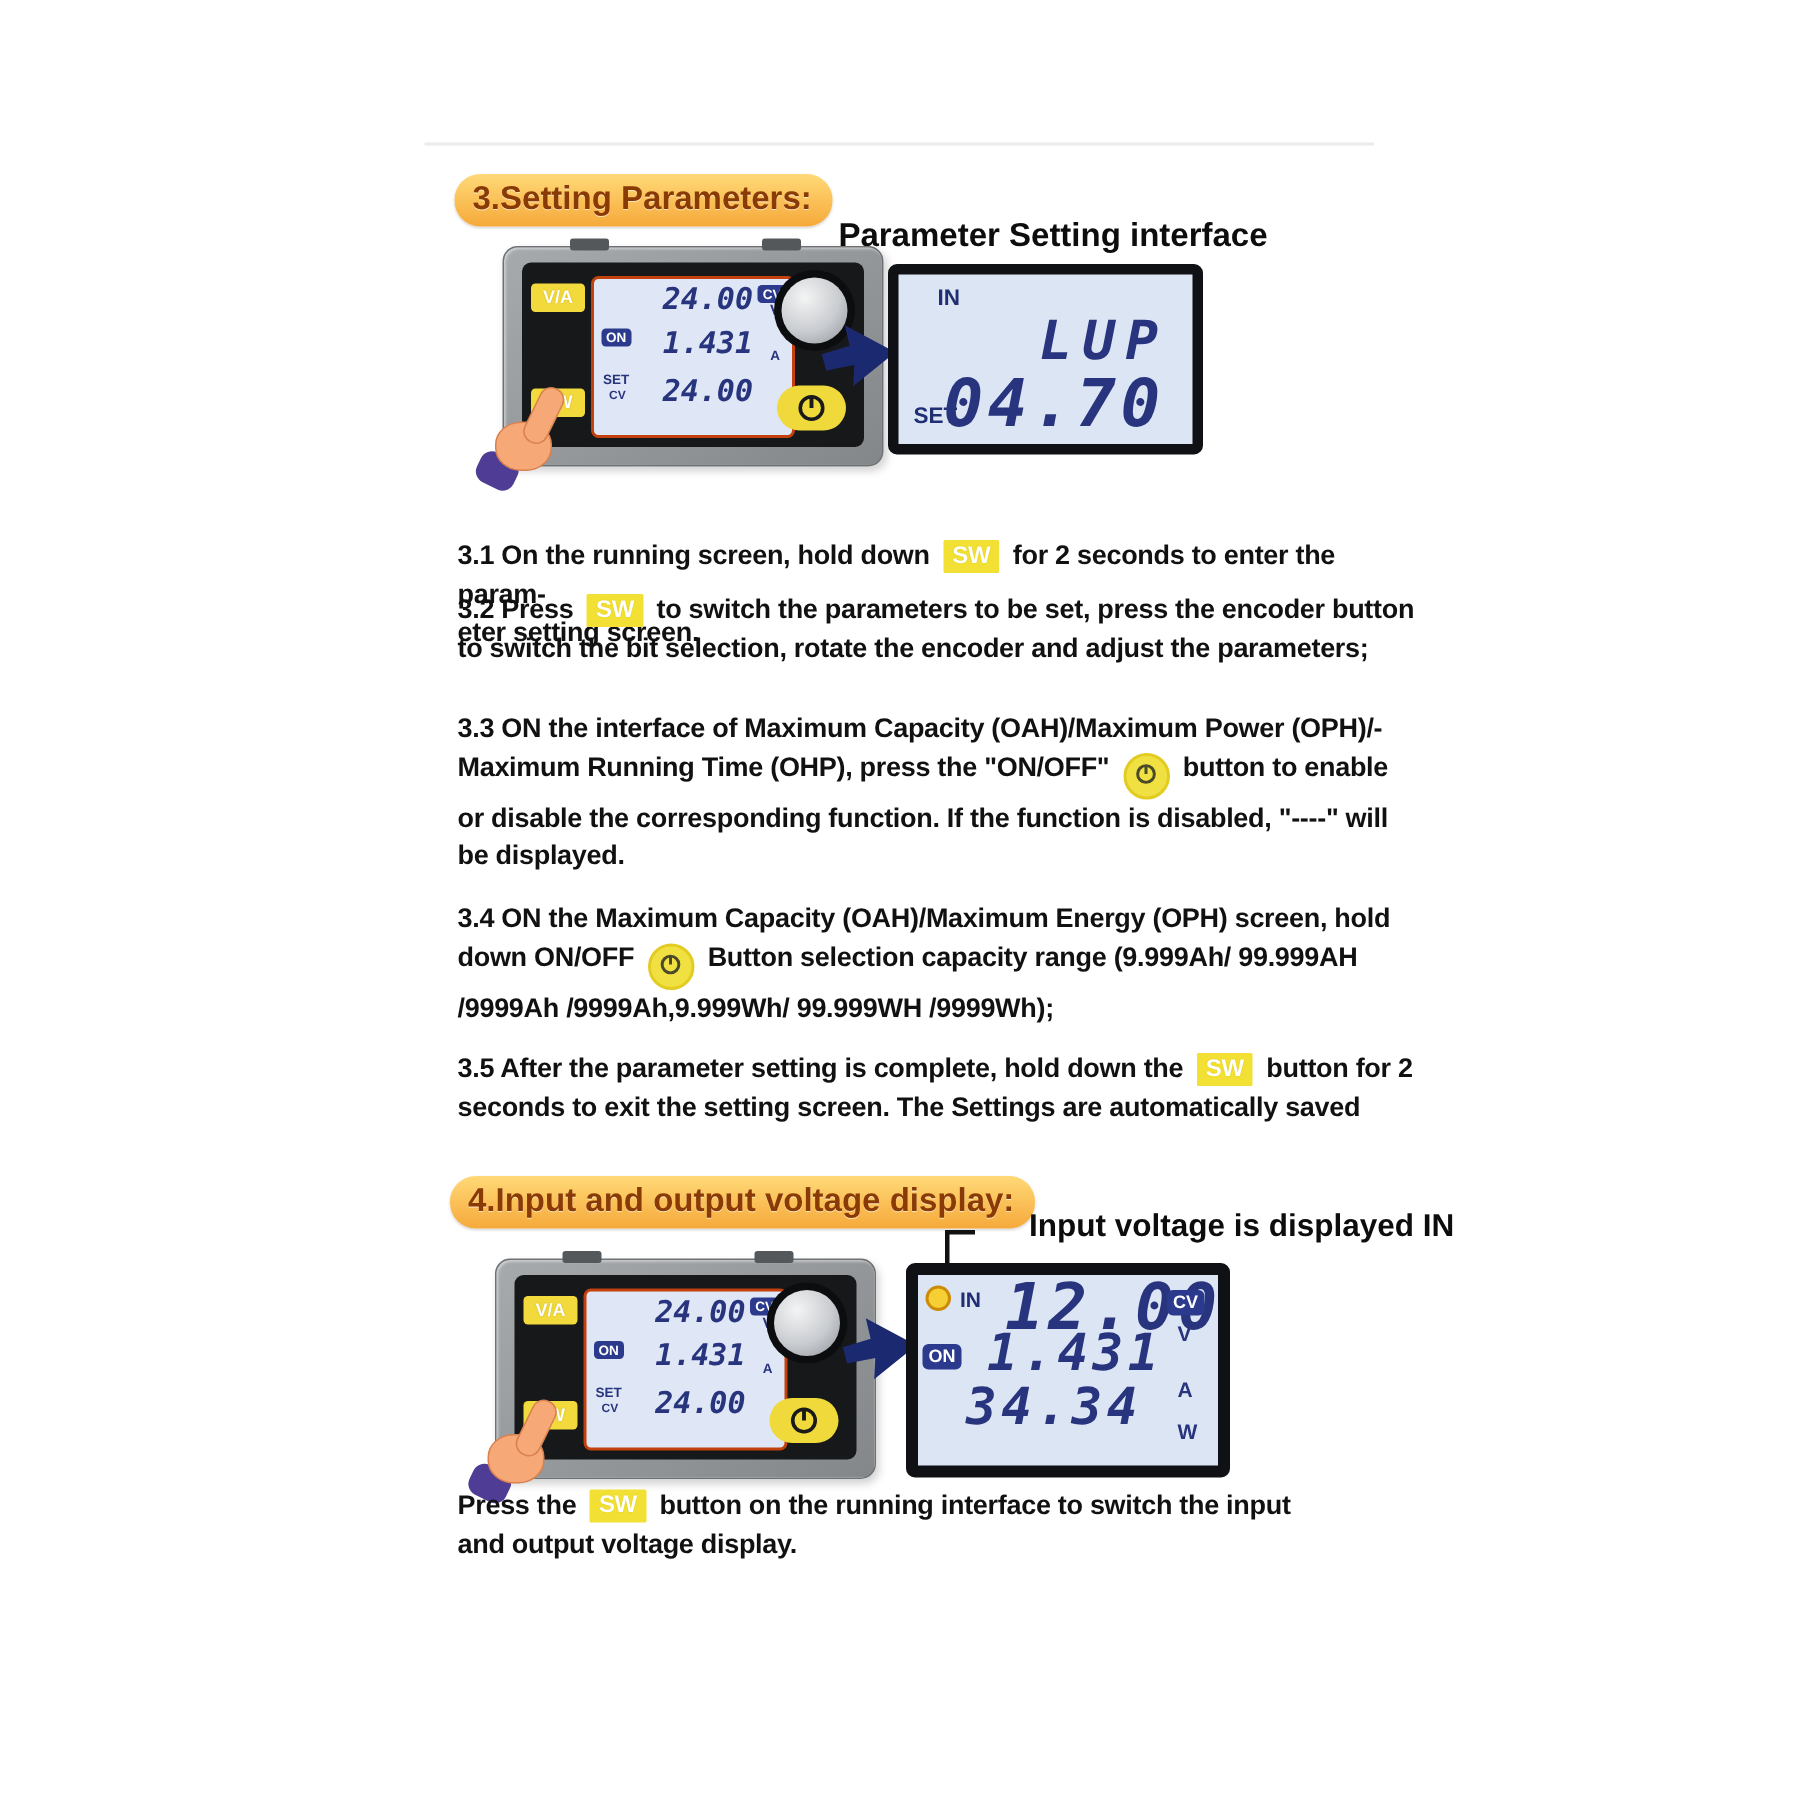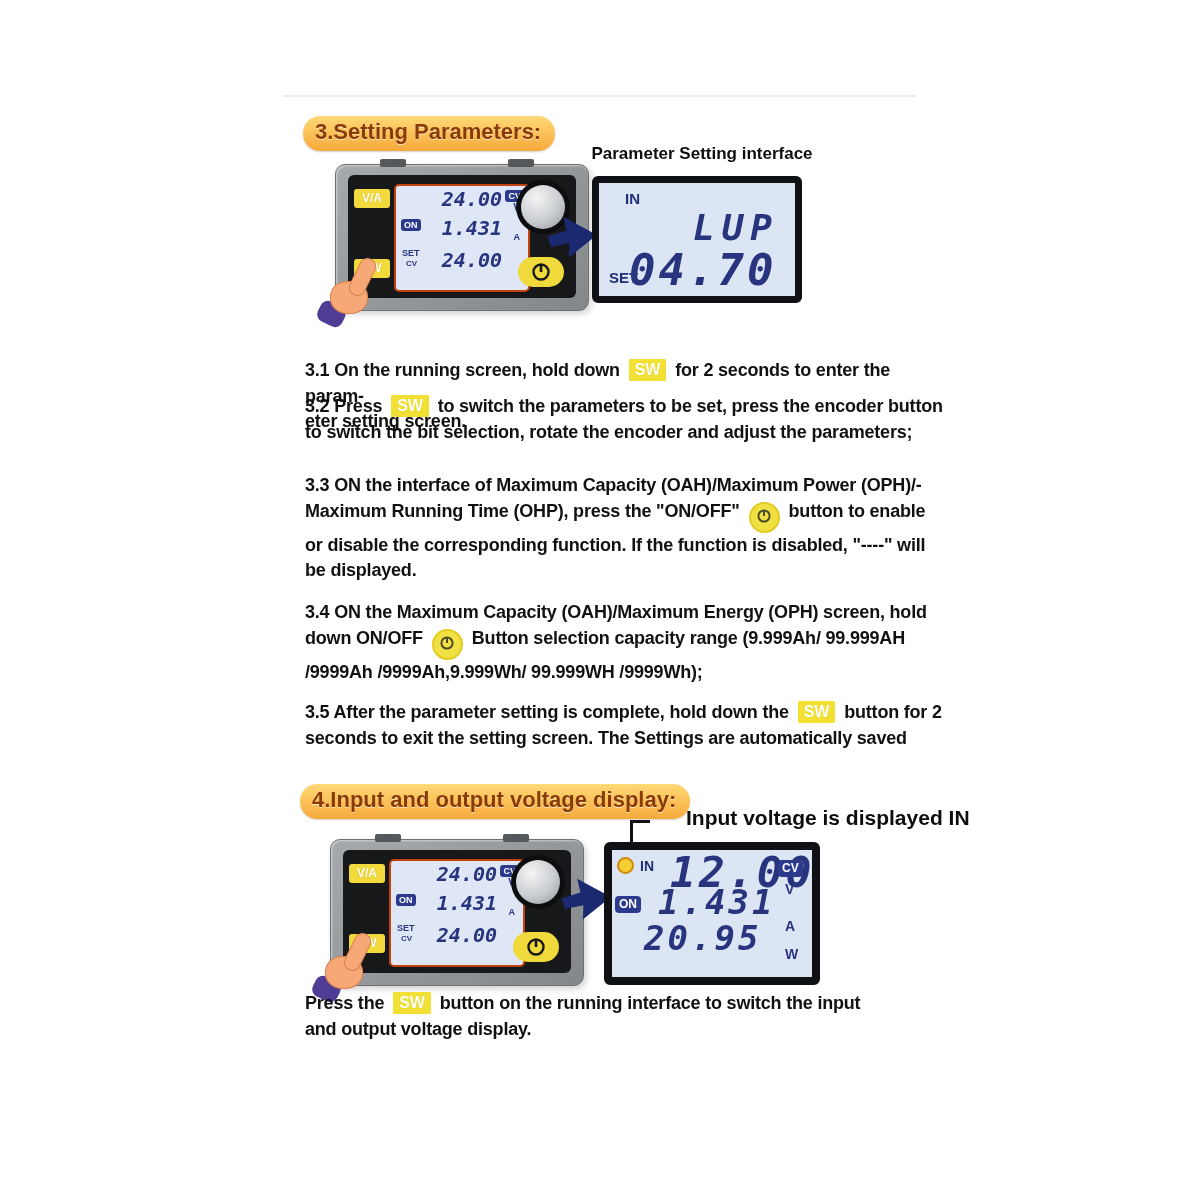--- a/index.html
+++ b/index.html
@@ -5,21 +5,21 @@
   html,body{margin:0;padding:0;background:#ffffff;}
   .canvas{position:relative;width:1200px;height:1200px;background:#ffffff;overflow:hidden;
           font-family:"Liberation Sans",sans-serif;color:#111;}
   .divider{position:absolute;left:283px;top:95px;width:633px;height:2px;background:#ebebeb;}
 
   
   .pill{position:absolute;display:inline-block;background:linear-gradient(180deg,#ffd977 0%,#f6a93a 100%);
         border-radius:17px;padding:3px 14px 6px 12px;font-size:22px;font-weight:700;color:#8a3a05;
         text-shadow:0 1px 0 rgba(255,255,255,.6);box-shadow:0 1px 2px rgba(0,0,0,.18);}
 
-  .fig-title{position:absolute;font-size:17px;font-weight:700;color:#0d0d0d;}
+  .fig-title{position:absolute;font-size:22px;font-weight:700;color:#0d0d0d;}
 
   
   .step{position:absolute;width:640px;font-size:18px;font-weight:700;line-height:25.5px;
         letter-spacing:-.2px;white-space:pre-line;margin:0;}
   .sw-badge{display:inline-block;background:#f2e134;color:#ffffff;font-weight:700;font-size:16px;
             line-height:20px;padding:1px 6px;margin:0 9px;vertical-align:1px;border-radius:1px;
             text-shadow:0 0 1px #d9c000;}
   .pow-badge{display:inline-block;width:27px;height:27px;background:#f0e042;border:2px solid #e3cc22;
              border-radius:50%;margin:0 9px;vertical-align:-8px;text-align:center;}
   .pow-badge svg{margin-top:3px;}
@@ -189,20 +189,20 @@
 
   <div class="lcd-big" style="left:604px;top:842px;width:200px;height:127px;border-width:8px;">
     <span class="dot" style="left:5px;top:7px;"></span>
     <span class="abs in-label" style="left:28px;top:8px;font-size:14px;">IN</span>
     <span class="abs seg" style="left:58px;top:-3px;font-size:43px;letter-spacing:3px;">12.00</span>
     <span class="abs big-pill" style="left:166px;top:10px;">CV</span>
     <span class="abs unit" style="left:173px;top:31px;font-size:14px;">V</span>
     <span class="abs big-pill" style="left:3px;top:46px;">ON</span>
     <span class="abs seg" style="left:46px;top:32px;font-size:34px;letter-spacing:3px;">1.431</span>
     <span class="abs unit" style="left:173px;top:68px;font-size:14px;">A</span>
-    <span class="abs seg" style="left:32px;top:68px;font-size:34px;letter-spacing:3px;">20.95</span>
+    <span class="abs seg" style="left:32px;top:68px;font-size:34px;letter-spacing:3px;">34.34</span>
     <span class="abs unit" style="left:173px;top:96px;font-size:14px;">W</span>
   </div>
 
   <p class="step" style="left:305px;top:991px;"><span>Press the</span><span class="sw-badge">SW</span><span>button on the running interface to switch the input
 and output voltage display.</span></p>
 
 </div>
 
 </body></html>

